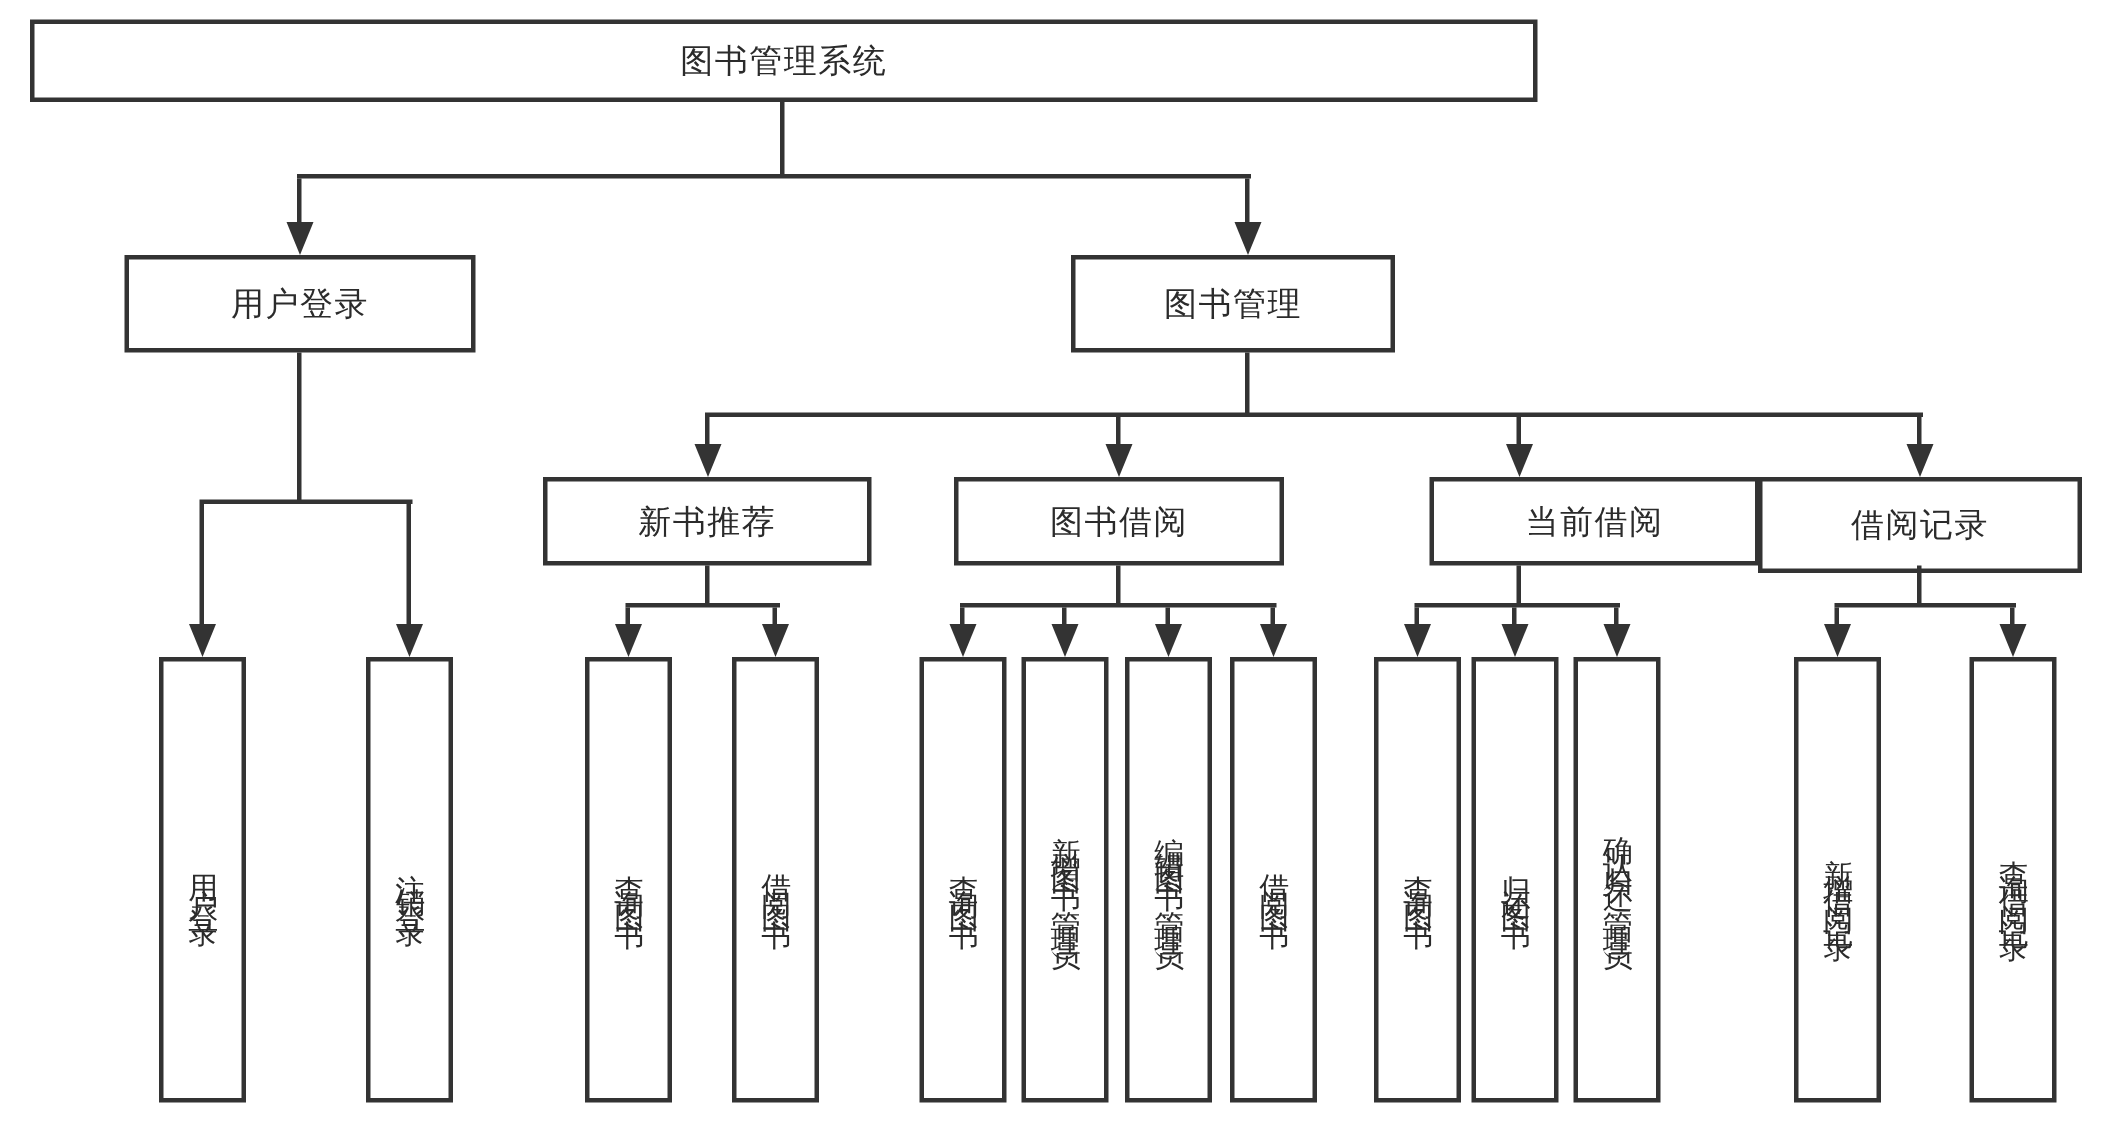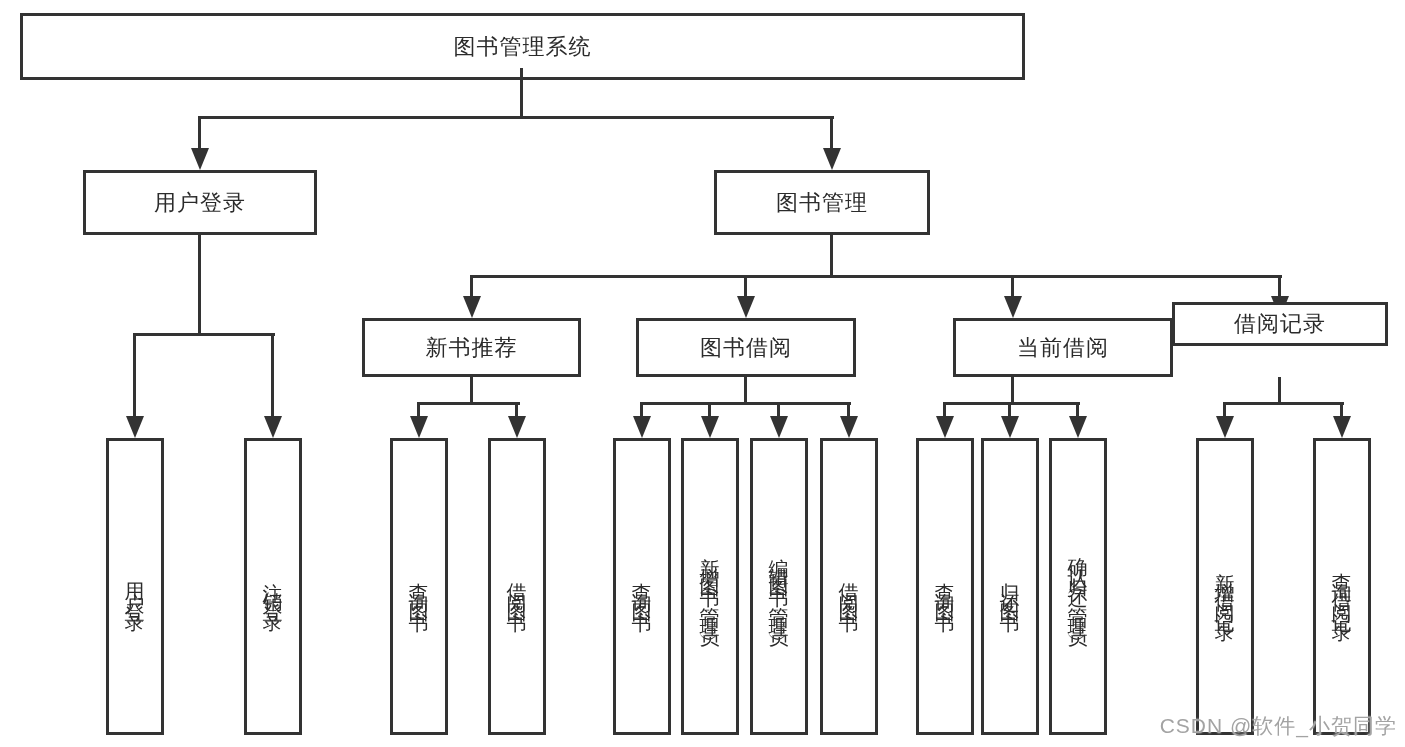--- a/index.html
+++ b/index.html
@@ -29,21 +29,21 @@
   .watermark{
     position:absolute;right:8px;top:712px;font-size:21px;letter-spacing:1px;
     color:#a3a3a3;text-shadow:0 0 2px #ffffff;z-index:5;white-space:nowrap;
   }
 </style>
 </head>
 <body>
 
 <div id="canvas">
 
-  <div class="node" style="left:20px;top:13px;width:1005px;height:67px">
+  <div class="node" style="left:20px;top:13px;width:1005px;height:55px">
     <span class="lbl">图书管理系统</span>
   </div>
 
   <div class="vline" style="left:520px;top:68px;height:49px"></div>
   <div class="hline" style="left:198px;top:116px;width:636px"></div>
   <div class="vline" style="left:198px;top:119px;height:30px"></div>
   <div class="vline" style="left:830px;top:119px;height:30px"></div>
   <div class="arrow" style="left:191px;top:148px"></div>
   <div class="arrow" style="left:823px;top:148px"></div>
 
@@ -74,21 +74,21 @@
 
   <div class="node" style="left:636px;top:318px;width:220px;height:59px">
     <span class="lbl">图书借阅</span>
   </div>
   <div class="node" style="left:362px;top:318px;width:219px;height:59px">
     <span class="lbl">新书推荐</span>
   </div>
   <div class="node" style="left:953px;top:318px;width:220px;height:59px">
     <span class="lbl">当前借阅</span>
   </div>
-  <div class="node" style="left:1172px;top:302px;width:216px;height:44px">
+  <div class="node" style="left:1172px;top:318px;width:216px;height:64px">
     <span class="lbl">借阅记录</span>
   </div>
 
   <div class="vline" style="left:470px;top:377px;height:27px"></div>
   <div class="hline" style="left:417px;top:402px;width:103px"></div>
   <div class="vline" style="left:417px;top:405px;height:12px"></div>
   <div class="vline" style="left:515px;top:405px;height:12px"></div>
   <div class="arrow" style="left:410px;top:416px"></div>
   <div class="arrow" style="left:508px;top:416px"></div>
 
@@ -156,15 +156,14 @@
     <span class="vlbl">确认归还（管理员）</span>
   </div>
 
   <div class="node vnode" style="left:1196px;top:438px;width:58px;height:297px">
     <span class="vlbl">新增借阅记录</span>
   </div>
   <div class="node vnode" style="left:1313px;top:438px;width:58px;height:297px">
     <span class="vlbl">查询借阅记录</span>
   </div>
 
-  <div class="watermark">CSDN @软件_小贺同学</div>
 
 </div>
 
 </body></html>

